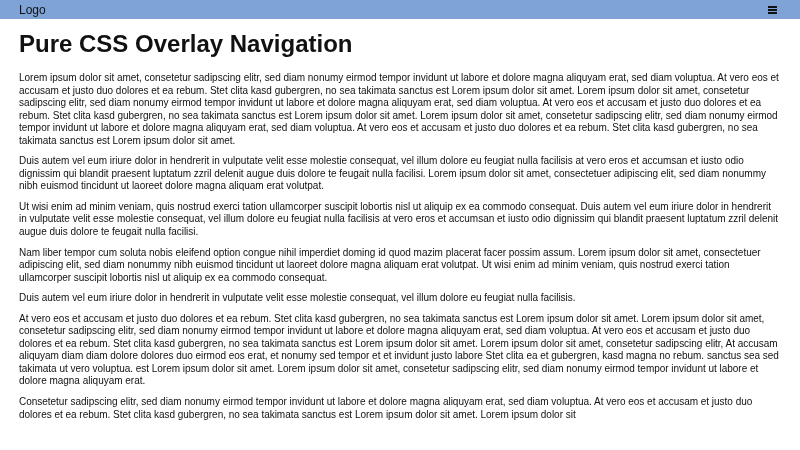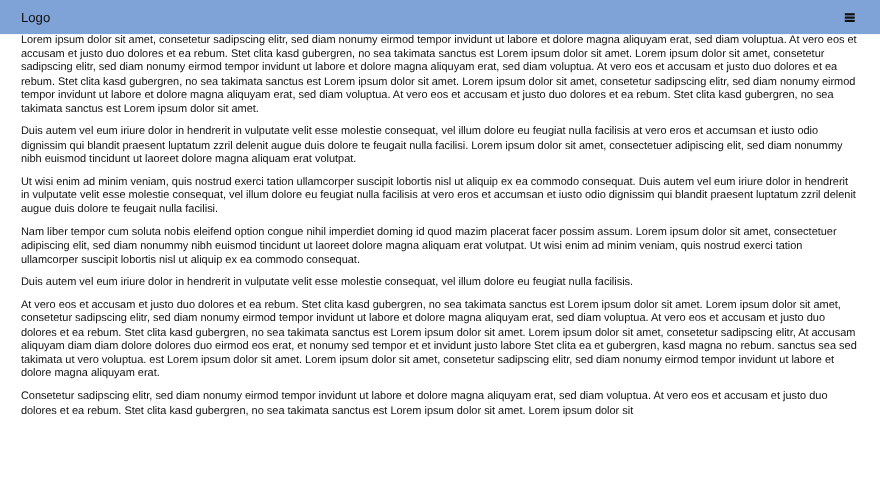--- a/index.html
+++ b/index.html
@@ -6,21 +6,21 @@
       margin: 0;
       padding: 0;
       width: 800px;
       height: 450px;
       overflow: hidden;
       background: #ffffff;
       font-family: "Liberation Sans", sans-serif;
       color: #111111;
     }
     .topbar {
-      height: 31px;
+      height: 19px;
       background: #7fa2d7;
       display: flex;
       align-items: center;
       justify-content: space-between;
       padding: 0 19px;
       box-sizing: border-box;
     }
     .logo {
       font-size: 12px;
       color: #111111;
@@ -65,20 +65,21 @@
 <header class="topbar">
   <a class="logo">Logo</a>
   <div class="menu-btn">
     <span></span>
     <span></span>
     <span></span>
   </div>
 </header>
 
 <main class="content">
+  <h1>Pure CSS Overlay Navigation</h1>
   <p>Lorem ipsum dolor sit amet, consetetur sadipscing elitr, sed diam nonumy eirmod tempor invidunt ut labore et dolore magna aliquyam erat, sed diam voluptua. At vero eos et accusam et justo duo dolores et ea rebum. Stet clita kasd gubergren, no sea takimata sanctus est Lorem ipsum dolor sit amet. Lorem ipsum dolor sit amet, consetetur sadipscing elitr, sed diam nonumy eirmod tempor invidunt ut labore et dolore magna aliquyam erat, sed diam voluptua. At vero eos et accusam et justo duo dolores et ea rebum. Stet clita kasd gubergren, no sea takimata sanctus est Lorem ipsum dolor sit amet. Lorem ipsum dolor sit amet, consetetur sadipscing elitr, sed diam nonumy eirmod tempor invidunt ut labore et dolore magna aliquyam erat, sed diam voluptua. At vero eos et accusam et justo duo dolores et ea rebum. Stet clita kasd gubergren, no sea takimata sanctus est Lorem ipsum dolor sit amet.</p>
   <p>Duis autem vel eum iriure dolor in hendrerit in vulputate velit esse molestie consequat, vel illum dolore eu feugiat nulla facilisis at vero eros et accumsan et iusto odio dignissim qui blandit praesent luptatum zzril delenit augue duis dolore te feugait nulla facilisi. Lorem ipsum dolor sit amet, consectetuer adipiscing elit, sed diam nonummy nibh euismod tincidunt ut laoreet dolore magna aliquam erat volutpat.</p>
   <p>Ut wisi enim ad minim veniam, quis nostrud exerci tation ullamcorper suscipit lobortis nisl ut aliquip ex ea commodo consequat. Duis autem vel eum iriure dolor in hendrerit in vulputate velit esse molestie consequat, vel illum dolore eu feugiat nulla facilisis at vero eros et accumsan et iusto odio dignissim qui blandit praesent luptatum zzril delenit augue duis dolore te feugait nulla facilisi.</p>
   <p>Nam liber tempor cum soluta nobis eleifend option congue nihil imperdiet doming id quod mazim placerat facer possim assum. Lorem ipsum dolor sit amet, consectetuer adipiscing elit, sed diam nonummy nibh euismod tincidunt ut laoreet dolore magna aliquam erat volutpat. Ut wisi enim ad minim veniam, quis nostrud exerci tation ullamcorper suscipit lobortis nisl ut aliquip ex ea commodo consequat.</p>
   <p>Duis autem vel eum iriure dolor in hendrerit in vulputate velit esse molestie consequat, vel illum dolore eu feugiat nulla facilisis.</p>
   <p>At vero eos et accusam et justo duo dolores et ea rebum. Stet clita kasd gubergren, no sea takimata sanctus est Lorem ipsum dolor sit amet. Lorem ipsum dolor sit amet, consetetur sadipscing elitr, sed diam nonumy eirmod tempor invidunt ut labore et dolore magna aliquyam erat, sed diam voluptua. At vero eos et accusam et justo duo dolores et ea rebum. Stet clita kasd gubergren, no sea takimata sanctus est Lorem ipsum dolor sit amet. Lorem ipsum dolor sit amet, consetetur sadipscing elitr, At accusam aliquyam diam diam dolore dolores duo eirmod eos erat, et nonumy sed tempor et et invidunt justo labore Stet clita ea et gubergren, kasd magna no rebum. sanctus sea sed takimata ut vero voluptua. est Lorem ipsum dolor sit amet. Lorem ipsum dolor sit amet, consetetur sadipscing elitr, sed diam nonumy eirmod tempor invidunt ut labore et dolore magna aliquyam erat.</p>
   <p>Consetetur sadipscing elitr, sed diam nonumy eirmod tempor invidunt ut labore et dolore magna aliquyam erat, sed diam voluptua. At vero eos et accusam et justo duo dolores et ea rebum. Stet clita kasd gubergren, no sea takimata sanctus est Lorem ipsum dolor sit amet. Lorem ipsum dolor sit</p>
 </main>
 
 </body></html>

